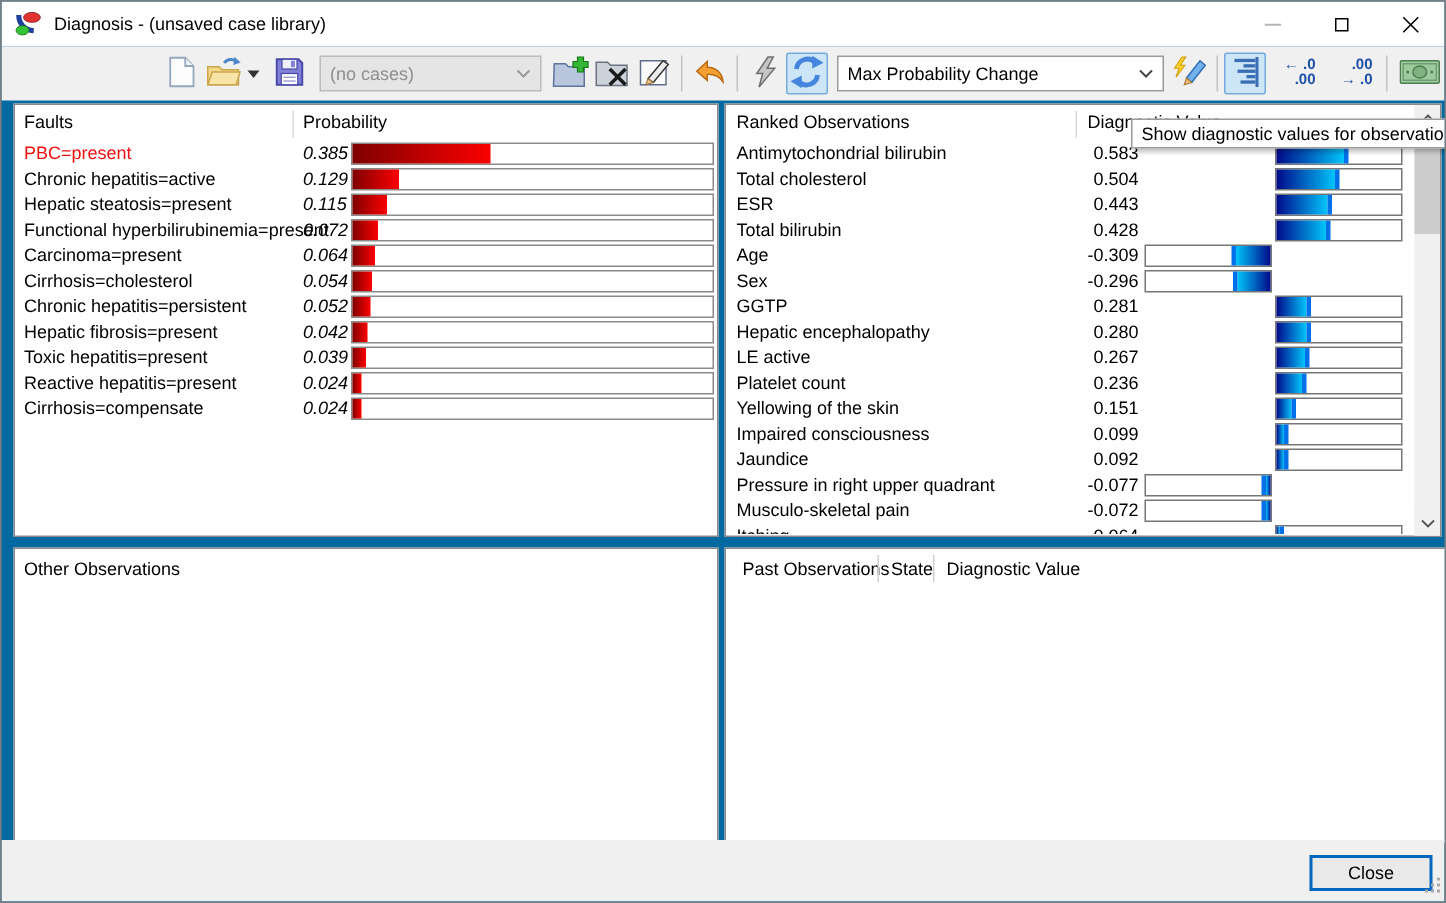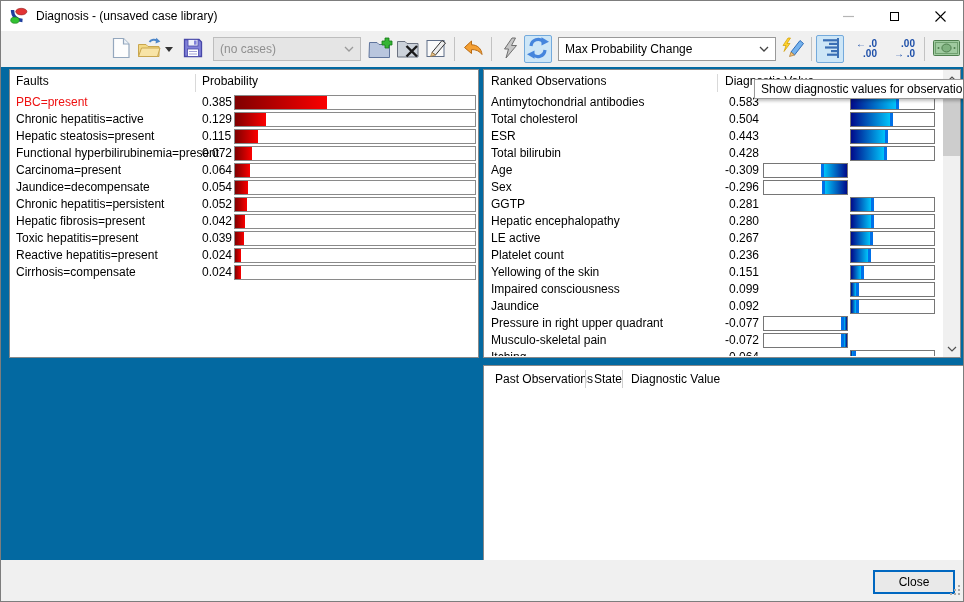--- a/index.html
+++ b/index.html
@@ -38,21 +38,21 @@
   .past-panel{left:482px;top:364px;width:568px;height:197px;}
   .panel-header{position:relative;height:22px;}
   .panel-header span{position:absolute;top:4px;white-space:nowrap;}
   .vdiv{position:absolute;top:2px;height:18px;width:1px;background:#d9d9d9;}
 
   
   .rows{position:absolute;top:24px;left:0;right:0;bottom:1px;overflow:hidden;}
   .frow,.orow{position:relative;height:17px;line-height:17px;}
   .flabel{position:absolute;left:6px;white-space:nowrap;}
   .flabel.hl{color:#ee1111;}
-  .fvalue{position:absolute;left:192px;}
+  .fvalue{position:absolute;left:192px;font-style:italic;}
   .fbarbox{position:absolute;left:224px;top:1px;width:242px;height:15px;border:1px solid #8a8a8a;background:#fff;}
   .fbarfill{display:block;height:100%;background:linear-gradient(90deg,#7f0000,#fb0000);}
 
   
   .obs-rows{right:18px;}
   .olabel{position:absolute;left:7px;white-space:nowrap;}
   .ovalue{position:absolute;left:230px;width:45px;text-align:right;}
   .obar{position:absolute;left:279px;top:1px;height:15px;display:flex;}
   .negbox,.posbox{width:85px;height:15px;border:1px solid #767676;background:#fff;position:relative;}
   .posbox{margin-left:2px;}
@@ -289,21 +289,21 @@
           </span>
         </div>
         <div class="frow">
           <span class="flabel">Carcinoma=present</span>
           <span class="fvalue">0.064</span>
           <span class="fbarbox">
             <span class="fbarfill" style="width: 6.4%;"></span>
           </span>
         </div>
         <div class="frow">
-          <span class="flabel">Jaundice=decompensate</span>
+          <span class="flabel">Cirrhosis=cholesterol</span>
           <span class="fvalue">0.054</span>
           <span class="fbarbox">
             <span class="fbarfill" style="width: 5.4%;"></span>
           </span>
         </div>
         <div class="frow">
           <span class="flabel">Chronic hepatitis=persistent</span>
           <span class="fvalue">0.052</span>
           <span class="fbarbox">
             <span class="fbarfill" style="width: 5.2%;"></span>
@@ -341,21 +341,21 @@
   </div>
 
   <div class="panel obs-panel">
     <div class="panel-header">
       <span style="left:7px">Ranked Observations</span>
       <span class="vdiv" style="left:233px"></span>
       <span style="left:241px">Diagnostic Value</span>
     </div>
     <div class="rows obs-rows" id="obs-rows">
         <div class="orow">
-          <span class="olabel">Antimytochondrial antibodies</span>
+          <span class="olabel">Antimytochondrial bilirubin</span>
           <span class="ovalue">0.583</span>
           <span class="obar">
             <span class="negbox" style="visibility: hidden;"></span>
             <span class="posbox">
               <span class="posfill" style="width: 58.3%;"></span>
             </span>
           </span>
         </div>
         <div class="orow">
           <span class="olabel">Total cholesterol</span>
@@ -516,20 +516,25 @@
       </div>
       <div class="scroll-thumb"></div>
       <div class="scroll-btn down">
         <svg width="10" height="6">
             <polyline points="1,1 5,5 9,1" fill="none" stroke="#505050" stroke-width="1.2"></polyline>
           </svg>
       </div>
     </div>
   </div>
 
+  <div class="panel other-panel">
+    <div class="panel-header">
+      <span style="left:6px;top:6px">Other Observations</span>
+    </div>
+  </div>
 
   <div class="panel past-panel">
     <div class="panel-header">
       <span style="left:11px;top:6px">Past Observations</span>
       <span class="vdiv" style="left:101px;top:4px"></span>
       <span style="left:110px;top:6px">State</span>
       <span class="vdiv" style="left:138px;top:4px"></span>
       <span style="left:147px;top:6px">Diagnostic Value</span>
     </div>
   </div>

